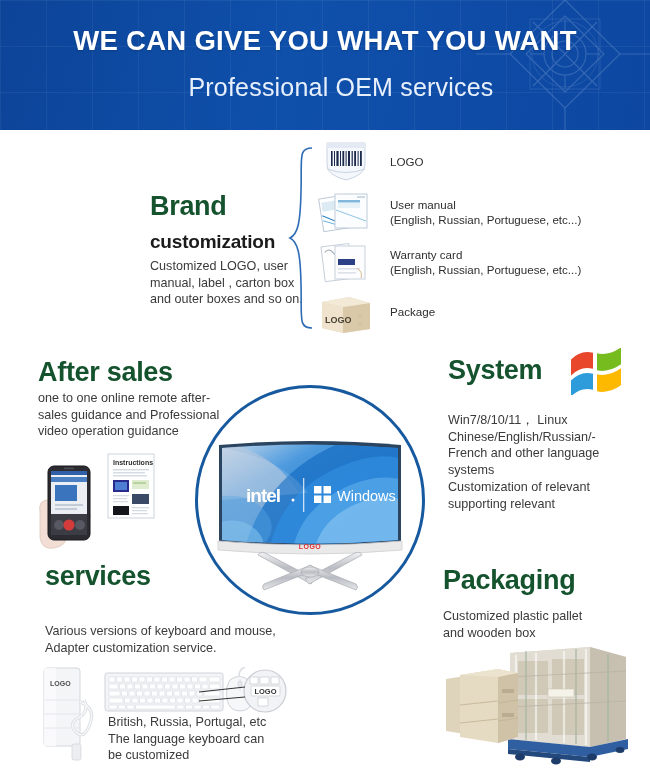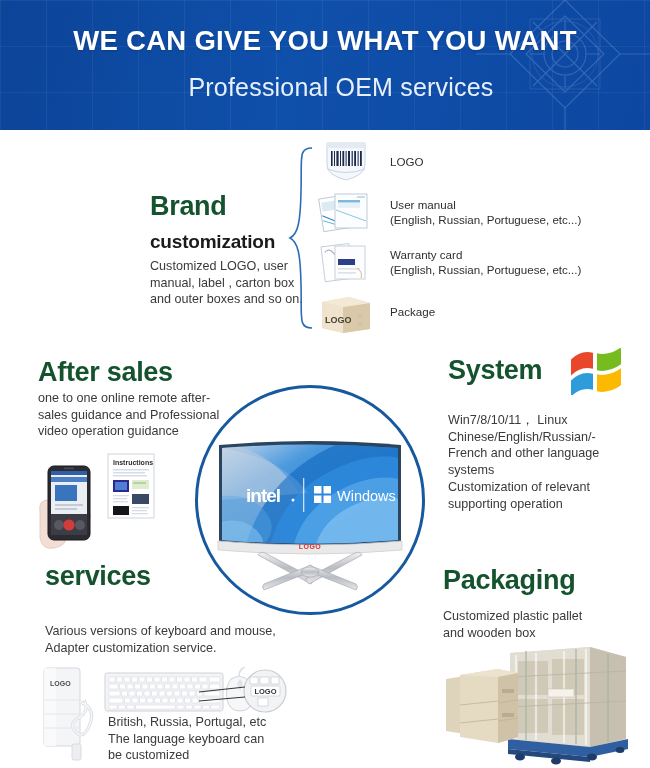--- a/index.html
+++ b/index.html
@@ -267,21 +267,21 @@
       <path d="M4 33 q10 -9 22 -4 l0 16 q-12 -5 -22 4 Z" fill="#2e9cdb"></path>
       <path d="M30 30 q12 4 24 -3 l0 17 q-12 7 -24 3 Z" fill="#fcb900"></path>
     </g>
   </svg>
   <div class="sys-t body-t">
     <div>Win7/8/10/11， Linux</div>
     <div>Chinese/English/Russian/-</div>
     <div>French and other language</div>
     <div>systems</div>
     <div>Customization of relevant</div>
-    <div>supporting operation</div>
+    <div>supporting relevant</div>
   </div>
 
   <div class="circle"></div>
 
   <svg class="monitor" viewBox="0 0 192 155">
     <defs>
       <clipPath id="scr">
           <path d="M8 8 q88 -7 176 0 l0 92 q-88 7 -176 0 Z"></path>
         </clipPath>
       <linearGradient id="wall" x1="0" y1="0" x2="1" y2="1">

